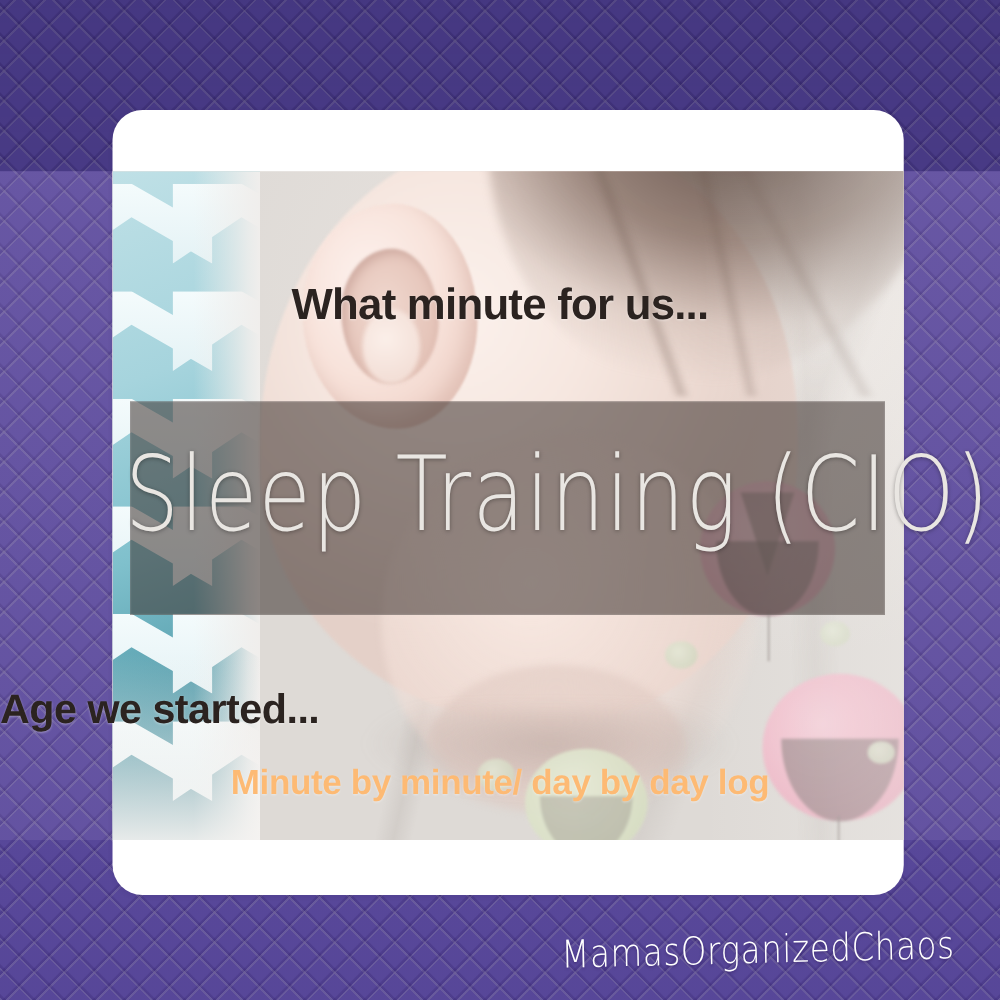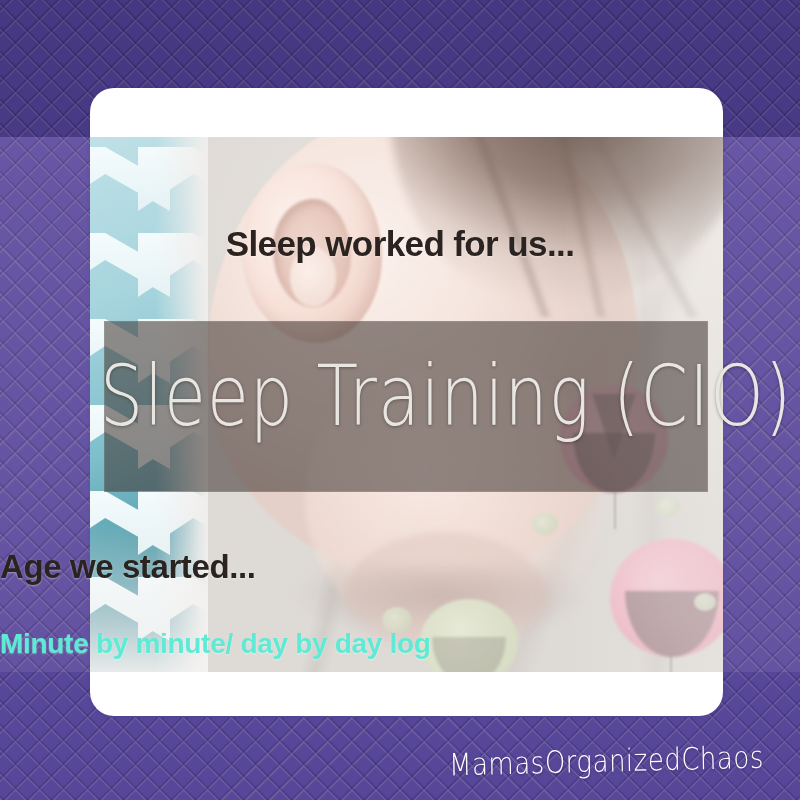--- a/index.html
+++ b/index.html
@@ -249,27 +249,27 @@
     text-align:left;
     font-family:"Liberation Sans", sans-serif;
     font-weight:bold;
     font-size:33px;
     letter-spacing:-0.4px;
     color:#2b2320;
     text-shadow:0 1px 2px rgba(255,255,255,.40);
     white-space:nowrap;
   }
   .subline{
-    position:absolute;left:0;top:628px;width:800px;
-    text-align:left;
+    position:absolute;left:0;top:610px;width:800px;
+    text-align:center;
     font-family:"Liberation Sans", sans-serif;
     font-weight:bold;
     font-size:28px;
     letter-spacing:-0.3px;
-    color:#5eead4;
+    color:#fdba74;
     text-shadow:0 1px 2px rgba(255,255,255,.40);
     white-space:nowrap;
   }
 
   
   .watermark{
     position:absolute;right:36px;top:742px;
     font-family:"DejaVu Sans", sans-serif;
     font-weight:300;
     font-size:26px;
@@ -343,20 +343,20 @@
 
       <div class="bl-dot" style="left:292px;top:470px;width:30px;height:26px;"></div>
       <div class="bl-dot" style="left:604px;top:456px;width:22px;height:18px;"></div>
 
       <div class="ph-rightfade"></div>
     </div>
   </div>
 
   <div class="gray-band"></div>
 
-  <div class="headline">Sleep worked for us...</div>
+  <div class="headline">What minute for us...</div>
   <div class="script-title">Sleep Training (CIO)</div>
   <div class="subhead">Age we started...</div>
   <div class="subline">Minute by minute/ day by day log</div>
 
   <div class="watermark">MamasOrganizedChaos</div>
 
 </div>
 
 </body></html>

